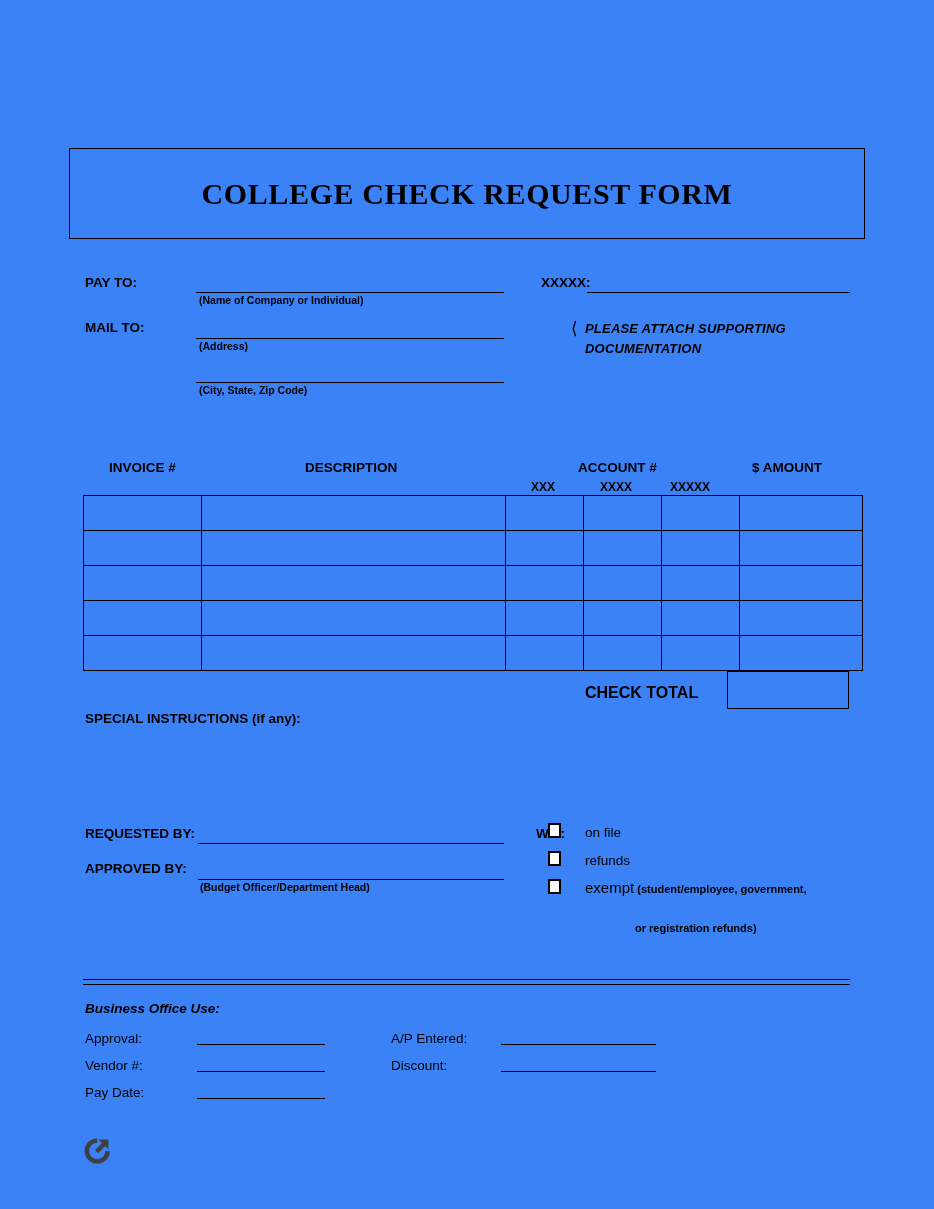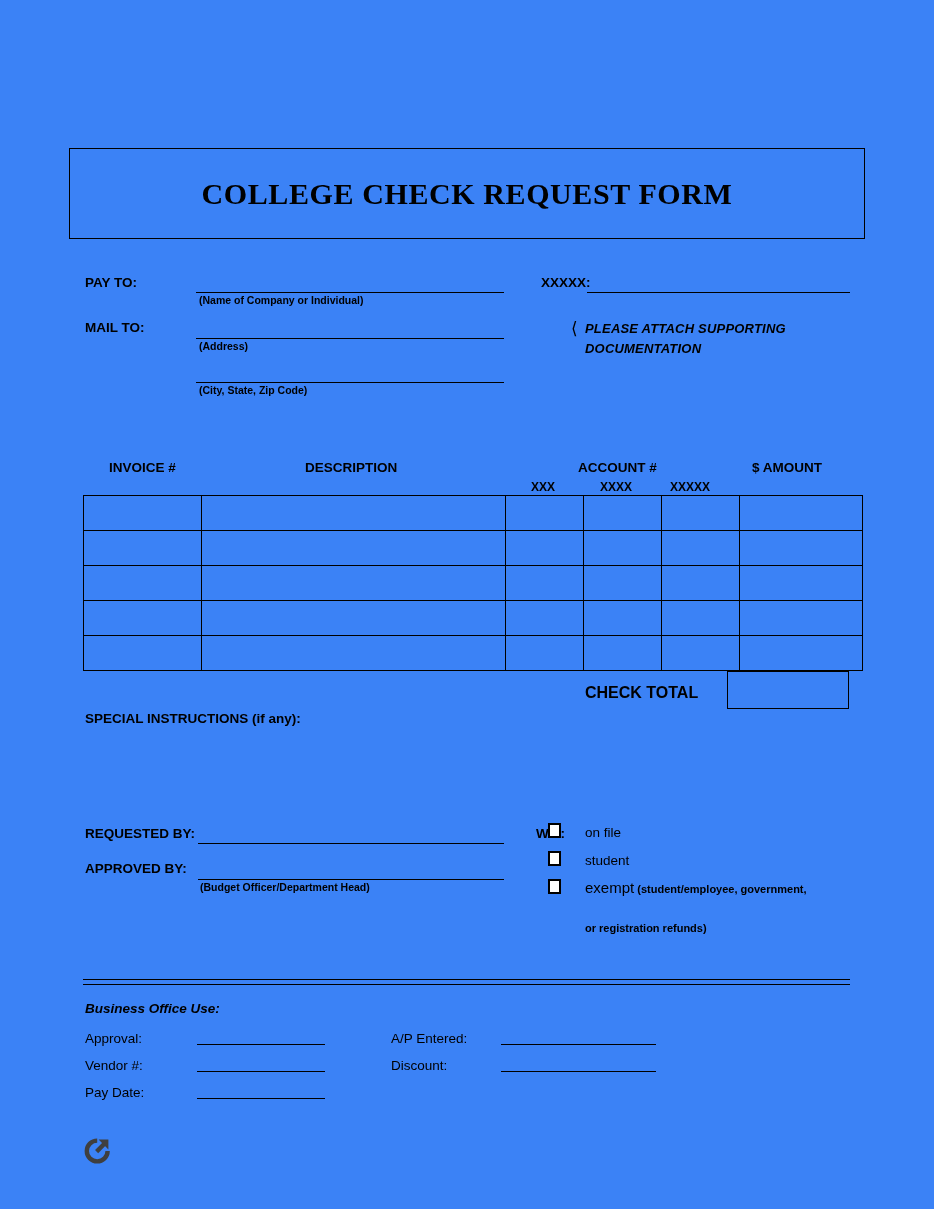--- a/index.html
+++ b/index.html
@@ -175,20 +175,21 @@
     background: #fff;
   }
   #chk-0 { left: 548px; top: 823px; }
   #chk-1 { left: 548px; top: 851px; }
   #chk-2 { left: 548px; top: 879px; }
 
   .w9-opt {
     position: absolute;
     font-size: 13.5px;
     white-space: nowrap;
+    text-align: center;
   }
   #w9-opt-0 { left: 585px; top: 825px; }
   #w9-opt-1 { left: 585px; top: 853px; }
   #w9-opt-2 { left: 585px; top: 879px; font-size: 15px; }
   #w9-opt-2 .note {
     font-size: 11px;
     font-weight: bold;
     line-height: 15px;
   }
   #w9-opt-2 .note .l2 { display: block; margin-top: 24px; }
@@ -334,21 +335,21 @@
   <div class="lbl" id="approved-label">APPROVED BY:</div>
   <div class="rule" id="approved-rule"></div>
   <div class="caption" id="approved-cap">(Budget Officer/Department Head)</div>
 
   <div class="lbl" id="w9-label">W-9:</div>
 
   <div class="chk" id="chk-0"></div>
   <div class="w9-opt" id="w9-opt-0">on file</div>
 
   <div class="chk" id="chk-1"></div>
-  <div class="w9-opt" id="w9-opt-1">student</div>
+  <div class="w9-opt" id="w9-opt-1">refunds</div>
 
   <div class="chk" id="chk-2"></div>
   <div class="w9-opt" id="w9-opt-2">
     <span>exempt</span><span class="note"> <span>(student/employee, government,</span><span class="l2">or registration refunds)</span></span>
   </div>
 
   <div id="bo-rule-1"></div>
   <div id="bo-rule-2"></div>
   <div id="bo-title">Business Office Use:</div>
 

